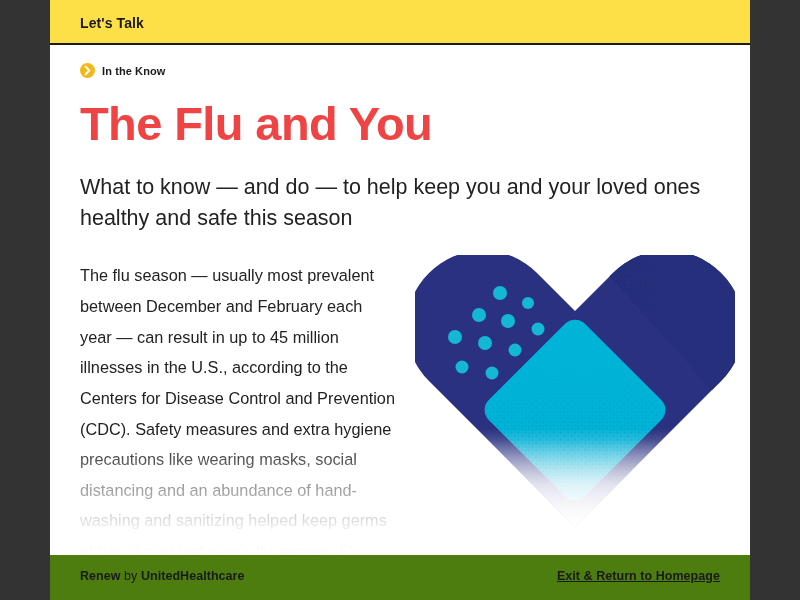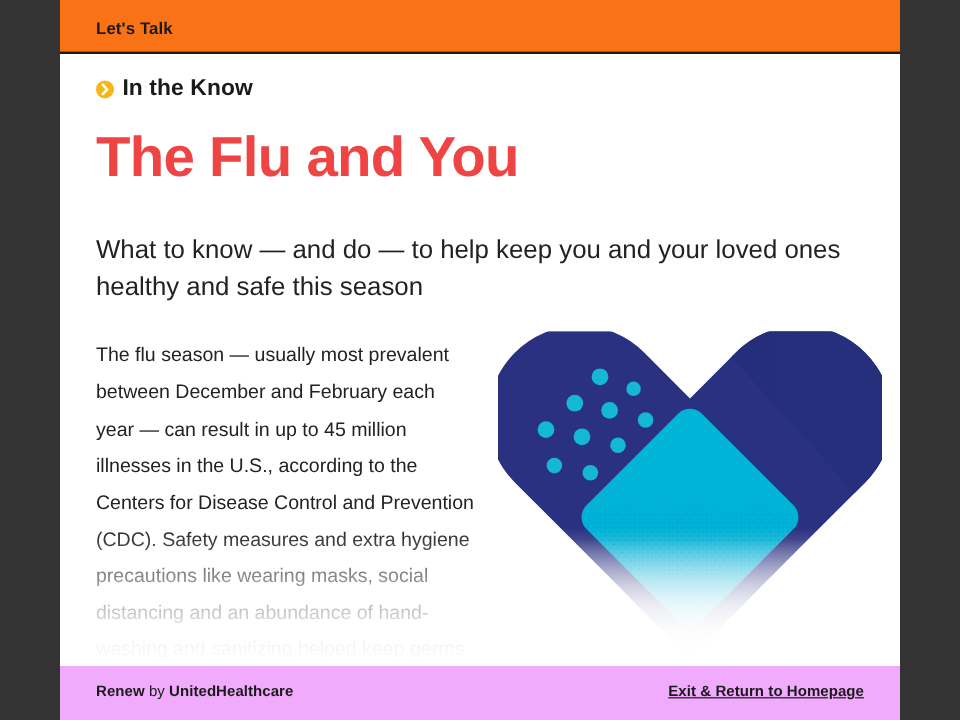--- a/index.html
+++ b/index.html
@@ -24,21 +24,21 @@
     background:#ffffff;
     overflow:hidden;
   }
 
   
   .site-header {
     position:absolute;
     left:0; top:0;
     width:700px; height:45px;
     border-bottom:2px solid #1a1a1a;
-    background:#f97316;
+    background:#fde047;
   }
   .site-header .brand {
     position:absolute;
     left:30px; top:15px;
     font-size:14px;
     font-weight:bold;
     color:#1a1a1a;
     letter-spacing:0.1px;
   }
 
@@ -61,37 +61,37 @@
     display:inline-flex;
     align-items:center;
     justify-content:center;
     width:15px; height:15px;
     border-radius:50%;
     background:#F5B618;
     flex:0 0 auto;
   }
   .eyebrow .chev-icon svg { display:block; }
   .eyebrow .eyebrow-label {
-    font-size:19px;
+    font-size:11px;
     font-weight:bold;
     color:#1a1a1a;
     letter-spacing:0.1px;
   }
 
   .headline {
     margin-top:21px;
     font-size:47px;
     line-height:1.05;
     font-weight:bold;
     color:#ef4444;
     letter-spacing:-0.6px;
   }
 
   .subhead {
-    margin-top:38px;
+    margin-top:24px;
     font-size:21.5px;
     line-height:1.42;
     color:#222222;
     font-weight:normal;
     max-width:645px;
   }
 
   
   .content-row {
     position:relative;
@@ -130,21 +130,21 @@
       rgba(255,255,255,1) 100%);
     pointer-events:none;
     z-index:5;
   }
 
   
   .site-footer {
     position:absolute;
     left:0; bottom:0;
     width:700px; height:45px;
-    background:#f0abfc;
+    background:#4d7c0f;
     z-index:10;
   }
   .site-footer .footer-brand {
     position:absolute;
     left:30px; top:14px;
     font-size:12.5px;
     color:#1a1a1a;
     font-weight:bold;
     letter-spacing:0.05px;
   }

